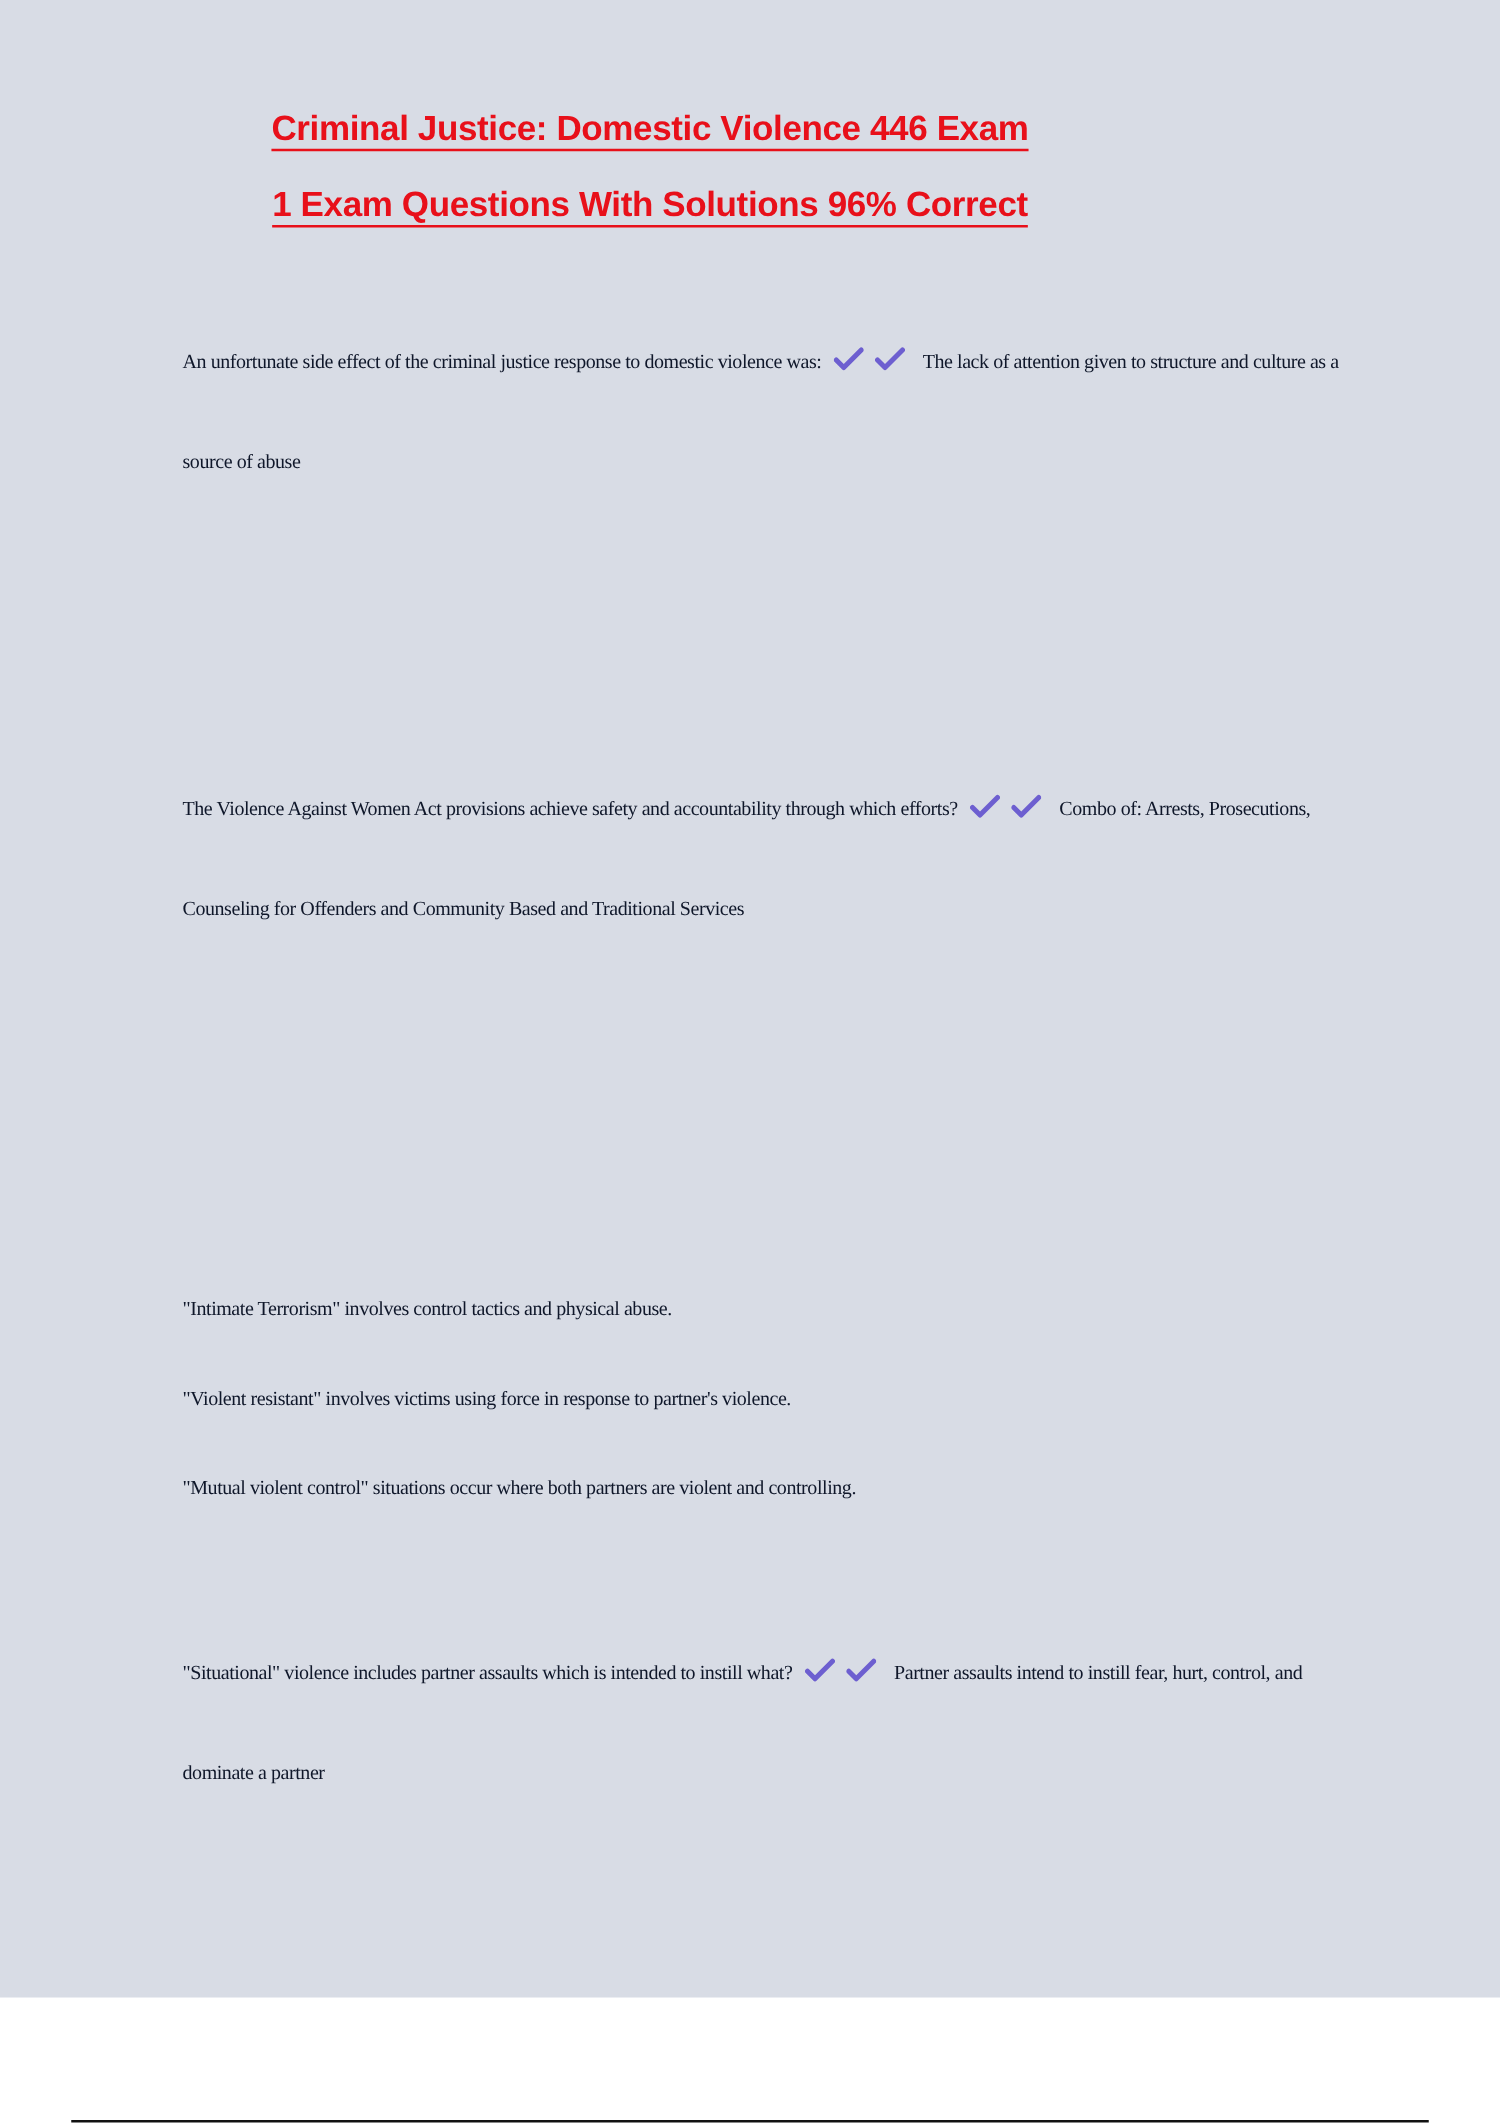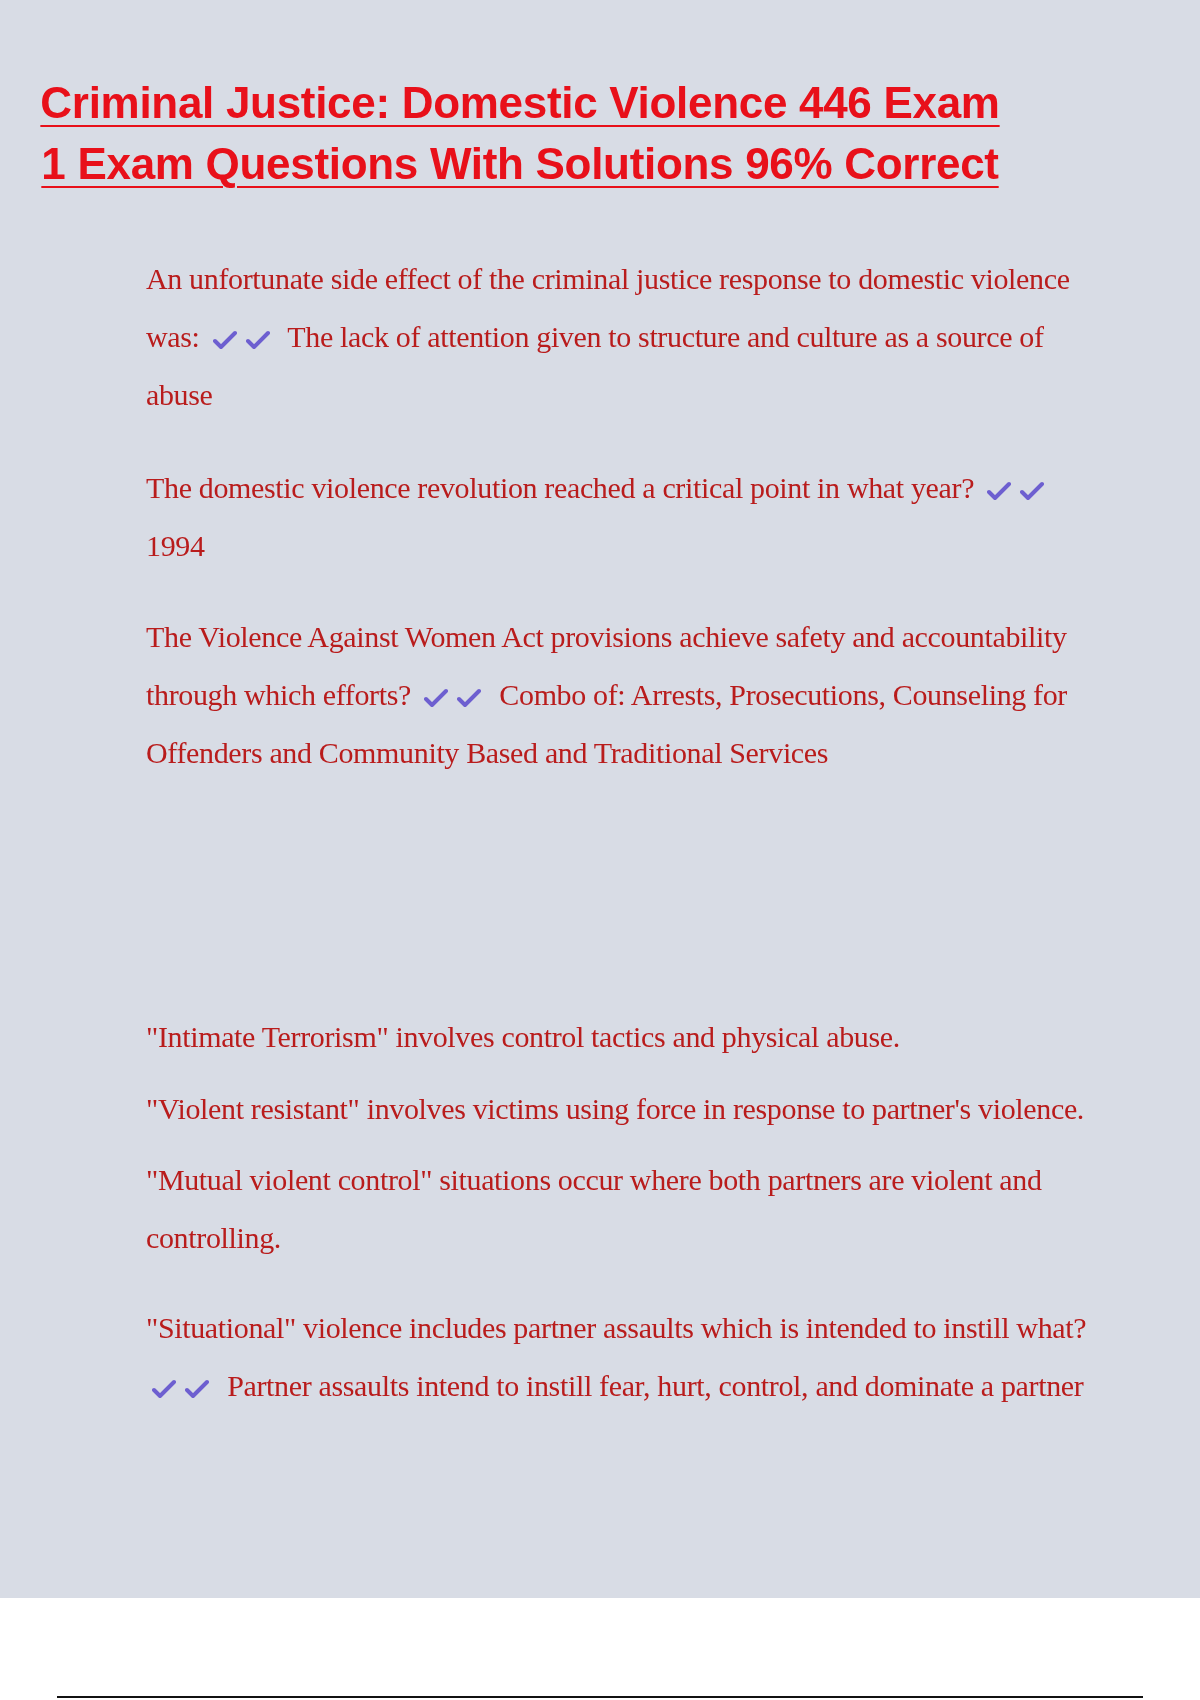--- a/index.html
+++ b/index.html
@@ -11,34 +11,34 @@
     .page {
       position: absolute; left: 0; top: 0; width: 1200px; height: 1598px;
       background: #d8dce5;
     }
     .title {
       position: absolute; left: 0; top: 72px; width: 1040px;
       text-align: center;
       color: #e8101a;
       font-family: "Liberation Sans", sans-serif;
       font-weight: bold;
-      font-size: 44px;
+      font-size: 28px;
       line-height: 61px;
       letter-spacing: -0.3px;
     }
     .title span {
       text-decoration: underline;
       text-decoration-thickness: 2px;
       text-underline-offset: 7px;
     }
     .para {
       position: absolute; left: 146px; width: 944px;
-      color: #b91c1c;
-      font-size: 30px;
-      line-height: 58px;
+      color: #0f172a;
+      font-size: 16px;
+      line-height: 80px;
       letter-spacing: -0.35px;
       margin: 0;
     }
     .check {
       display: inline-block;
       width: 24px; height: 20px;
       vertical-align: -3px;
       margin-right: 9px;
     }
     .check svg { display: block; }
@@ -61,29 +61,20 @@
   <p class="para" style="top:250px;">
     <span>An unfortunate side effect of the criminal justice response to domestic violence was:</span>
     <span class="checks"><span class="check"><svg width="24" height="20" viewBox="0 0 24 20">
             <path d="M2 11 L8 17 L22 3" fill="none" stroke="#6d5fd0" stroke-width="4" stroke-linecap="round" stroke-linejoin="round"></path>
           </svg></span><span class="check"><svg width="24" height="20" viewBox="0 0 24 20">
             <path d="M2 11 L8 17 L22 3" fill="none" stroke="#6d5fd0" stroke-width="4" stroke-linecap="round" stroke-linejoin="round"></path>
           </svg></span></span>
     <span>The lack of attention given to structure and culture as a source of abuse</span>
   </p>
 
-  <p class="para" style="top:459px;">
-    <span>The domestic violence revolution reached a critical point in what year?</span>
-    <span class="checks"><span class="check"><svg width="24" height="20" viewBox="0 0 24 20">
-            <path d="M2 11 L8 17 L22 3" fill="none" stroke="#6d5fd0" stroke-width="4" stroke-linecap="round" stroke-linejoin="round"></path>
-          </svg></span><span class="check"><svg width="24" height="20" viewBox="0 0 24 20">
-            <path d="M2 11 L8 17 L22 3" fill="none" stroke="#6d5fd0" stroke-width="4" stroke-linecap="round" stroke-linejoin="round"></path>
-          </svg></span></span>
-    <span>1994</span>
-  </p>
 
   <p class="para" style="top:608px;">
     <span>The Violence Against Women Act provisions achieve safety and accountability through which efforts?</span>
     <span class="checks"><span class="check"><svg width="24" height="20" viewBox="0 0 24 20">
             <path d="M2 11 L8 17 L22 3" fill="none" stroke="#6d5fd0" stroke-width="4" stroke-linecap="round" stroke-linejoin="round"></path>
           </svg></span><span class="check"><svg width="24" height="20" viewBox="0 0 24 20">
             <path d="M2 11 L8 17 L22 3" fill="none" stroke="#6d5fd0" stroke-width="4" stroke-linecap="round" stroke-linejoin="round"></path>
           </svg></span></span>
     <span>Combo of: Arrests, Prosecutions, Counseling for Offenders and Community Based and Traditional Services</span>
   </p>

